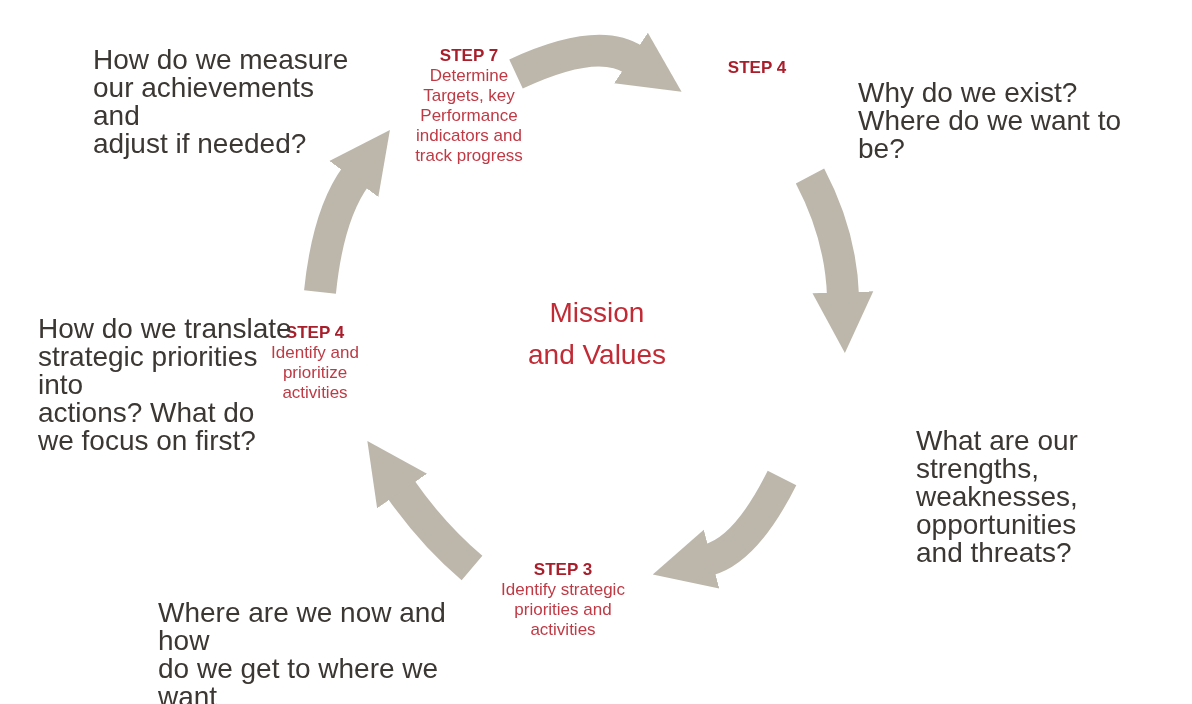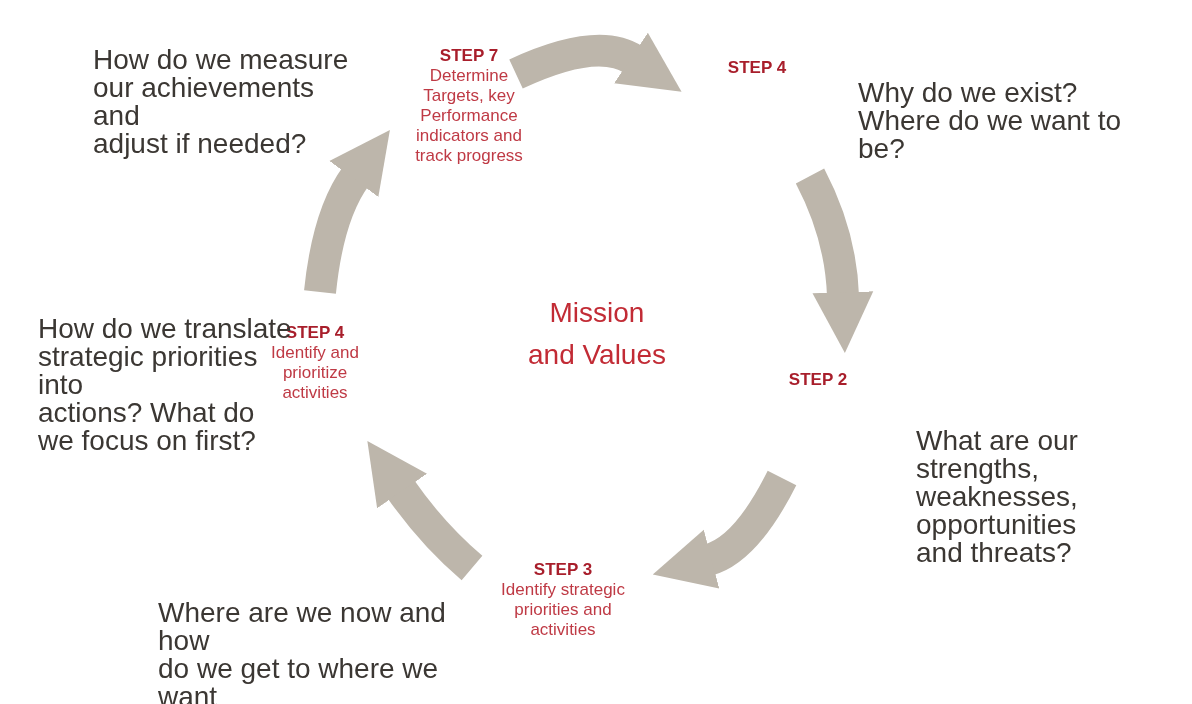--- a/index.html
+++ b/index.html
@@ -91,21 +91,20 @@
   </svg>
 
   <div class="center-title">Mission
 and Values</div>
 
   <div class="step step-1">
     <span class="step-heading">STEP 4</span>
   </div>
 
   <div class="step step-2">
-    <span class="step-heading">STEP 2</span>
   </div>
 
   <div class="step step-3">
     <span class="step-heading">STEP 3</span>
     <div class="step-body">Identify strategic
 priorities and
 activities</div>
   </div>
 
   <div class="step step-4">

